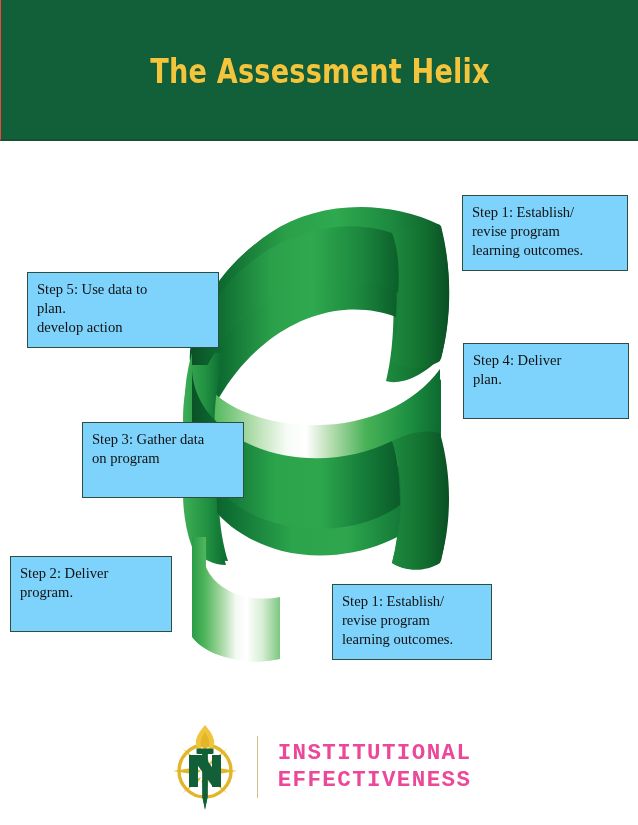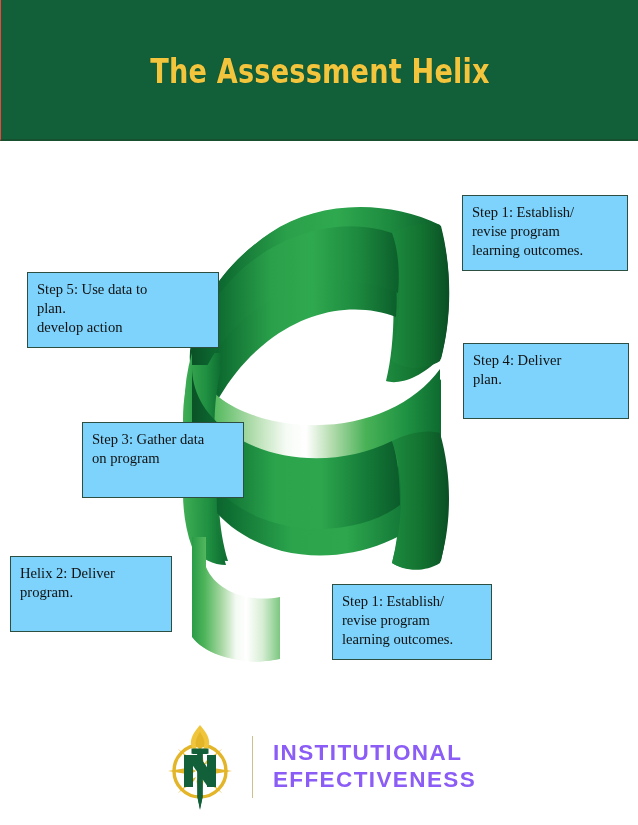--- a/index.html
+++ b/index.html
@@ -93,23 +93,23 @@
   }
   #logo-mark { width: 76px; height: 96px; flex: 0 0 auto; }
   #logo-divider {
     width: 1px;
     height: 62px;
     background: #cdbf8e;
     margin: 0 20px 0 14px;
     flex: 0 0 auto;
   }
   #logo-wordmark {
-    font-family: Liberation Sans, sans-serif;
+    font-family: Liberation Mono, monospace;
     font-weight: bold;
-    color: #8b5cf6;
+    color: #ec4899;
     font-size: 22.5px;
     line-height: 1.18;
     letter-spacing: 1.4px;
     white-space: nowrap;
   }
   #logo-wordmark div { display: block; }
 </style>
 </head>
 <body>
 
@@ -410,21 +410,21 @@
     <div>Step 4: Deliver</div>
     <div>plan.</div>
   </div>
 
   <div class="step-box" id="step3-box">
     <div>Step 3: Gather data</div>
     <div>on program</div>
   </div>
 
   <div class="step-box" id="step2-box">
-    <div>Helix 2: Deliver</div>
+    <div>Step 2: Deliver</div>
     <div>program.</div>
   </div>
 
   <div class="step-box" id="step1-bot">
     <div>Step 1: Establish/</div>
     <div>revise program</div>
     <div>learning outcomes.</div>
   </div>
 
   <div id="footer-logo">

